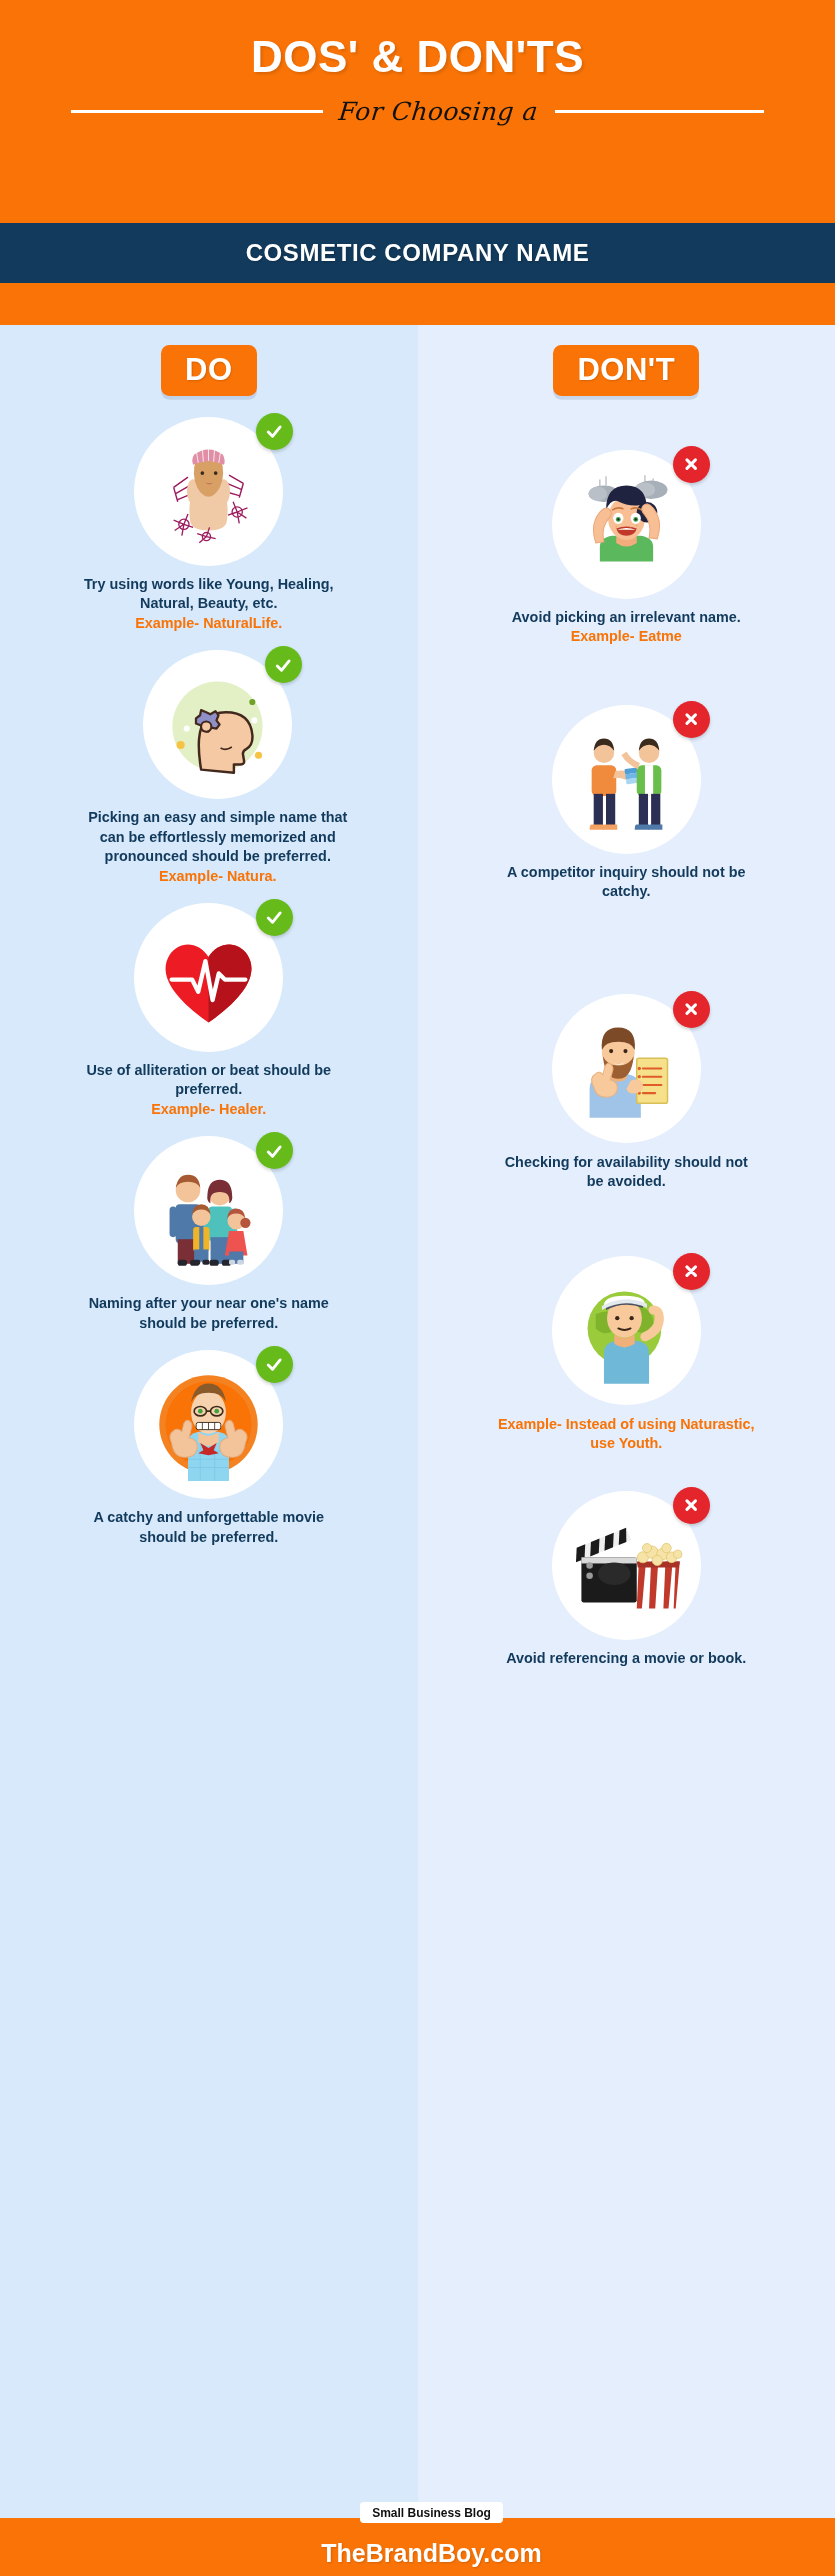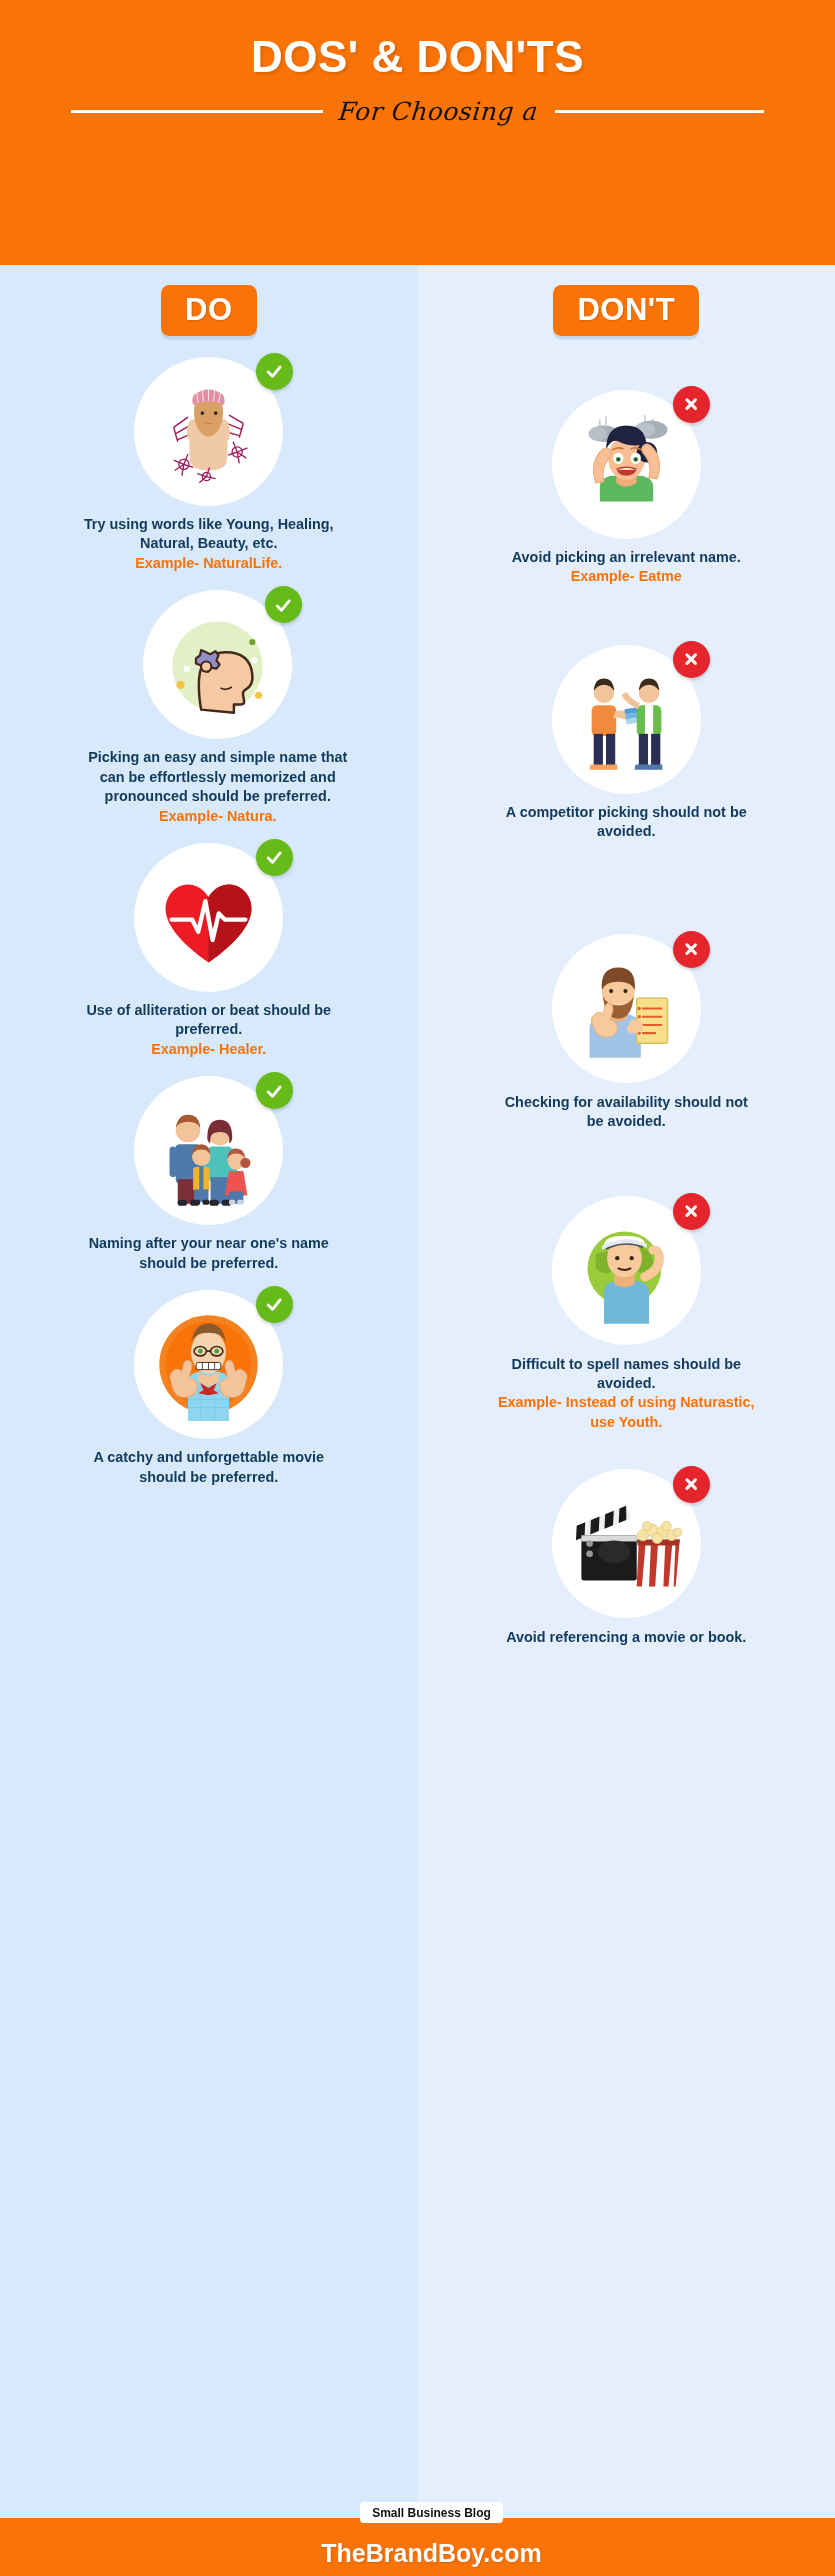--- a/index.html
+++ b/index.html
@@ -169,20 +169,23 @@
 
   <div class="header-top">
     <div class="main-title">DOS' &amp; DON'TS</div>
     <div class="sub-row">
       <span class="rule rule-l"></span>
       <span class="script-sub">For Choosing a</span>
       <span class="rule rule-r"></span>
     </div>
   </div>
 
+  <div class="band-dark">
+    <div class="band-title">COSMETIC COMPANY NAME</div>
+  </div>
   <div class="band-orange-bottom"></div>
 
   <div class="content">
 
     <div class="col col-do">
       <div class="badge">DO</div>
 
       <div class="item" style="margin-bottom:16.7px;">
         <div class="illo-wrap">
           <div class="illo-circle">
@@ -447,21 +450,21 @@
               <path d="M72 32 q1 -12 10 -12 q9 0 10 12 q-4 -6 -10 -6 q-6 0 -10 6z" fill="#3b2b1d"></path>
               <path d="M71 50 q-12 -6 -16 -14 l5 -3 q5 8 13 11z" fill="#f3c49a"></path>
             </svg>
           </div>
           <div class="status bad">
             <svg viewBox="0 0 24 24" fill="none" stroke="#ffffff" stroke-width="3.6" stroke-linecap="round">
                 <path d="M7 7 L17 17 M17 7 L7 17"></path>
               </svg>
           </div>
         </div>
-        <div class="caption">A competitor picking should not be avoided.</div>
+        <div class="caption">A competitor inquiry should not be catchy.</div>
         <div class="example"></div>
       </div>
 
       <div class="item" style="margin-bottom:16.7px; margin-top:76px;">
         <div class="illo-wrap">
           <div class="illo-circle">
             <svg class="illo-svg" viewBox="0 0 120 120">
               <path d="M24 108 l0 -28 q0 -12 14 -15 l22 0 q14 3 14 15 l0 28 z" fill="#9fc4e8"></path>
               <path d="M44 62 q8 6 16 0 l0 8 q-8 6 -16 0z" fill="#f0b07a"></path>
               <ellipse cx="52" cy="44" rx="16" ry="18" fill="#f8c99a"></ellipse>
@@ -515,21 +518,20 @@
               <path d="M52 58 q6 3 12 0" stroke="#3a2618" stroke-width="1.8" fill="none" stroke-linecap="round"></path>
               <path d="M78 66 q14 -6 14 -18 q0 -8 -6 -8" stroke="#f8c99a" stroke-width="9" fill="none" stroke-linecap="round"></path>
             </svg>
           </div>
           <div class="status bad">
             <svg viewBox="0 0 24 24" fill="none" stroke="#ffffff" stroke-width="3.6" stroke-linecap="round">
                 <path d="M7 7 L17 17 M17 7 L7 17"></path>
               </svg>
           </div>
         </div>
-        <div class="caption">Difficult to spell names should be avoided.</div>
         <div class="example">Example- Instead of using Naturastic, use Youth.</div>
       </div>
 
       <div class="item" style="margin-top:20.4px;">
         <div class="illo-wrap">
           <div class="illo-circle">
             <svg class="illo-svg" viewBox="0 0 120 120">
 
               <g transform="rotate(-22 40 44)">
                 <rect x="14" y="32" width="52" height="13" fill="#efefef"></rect>

